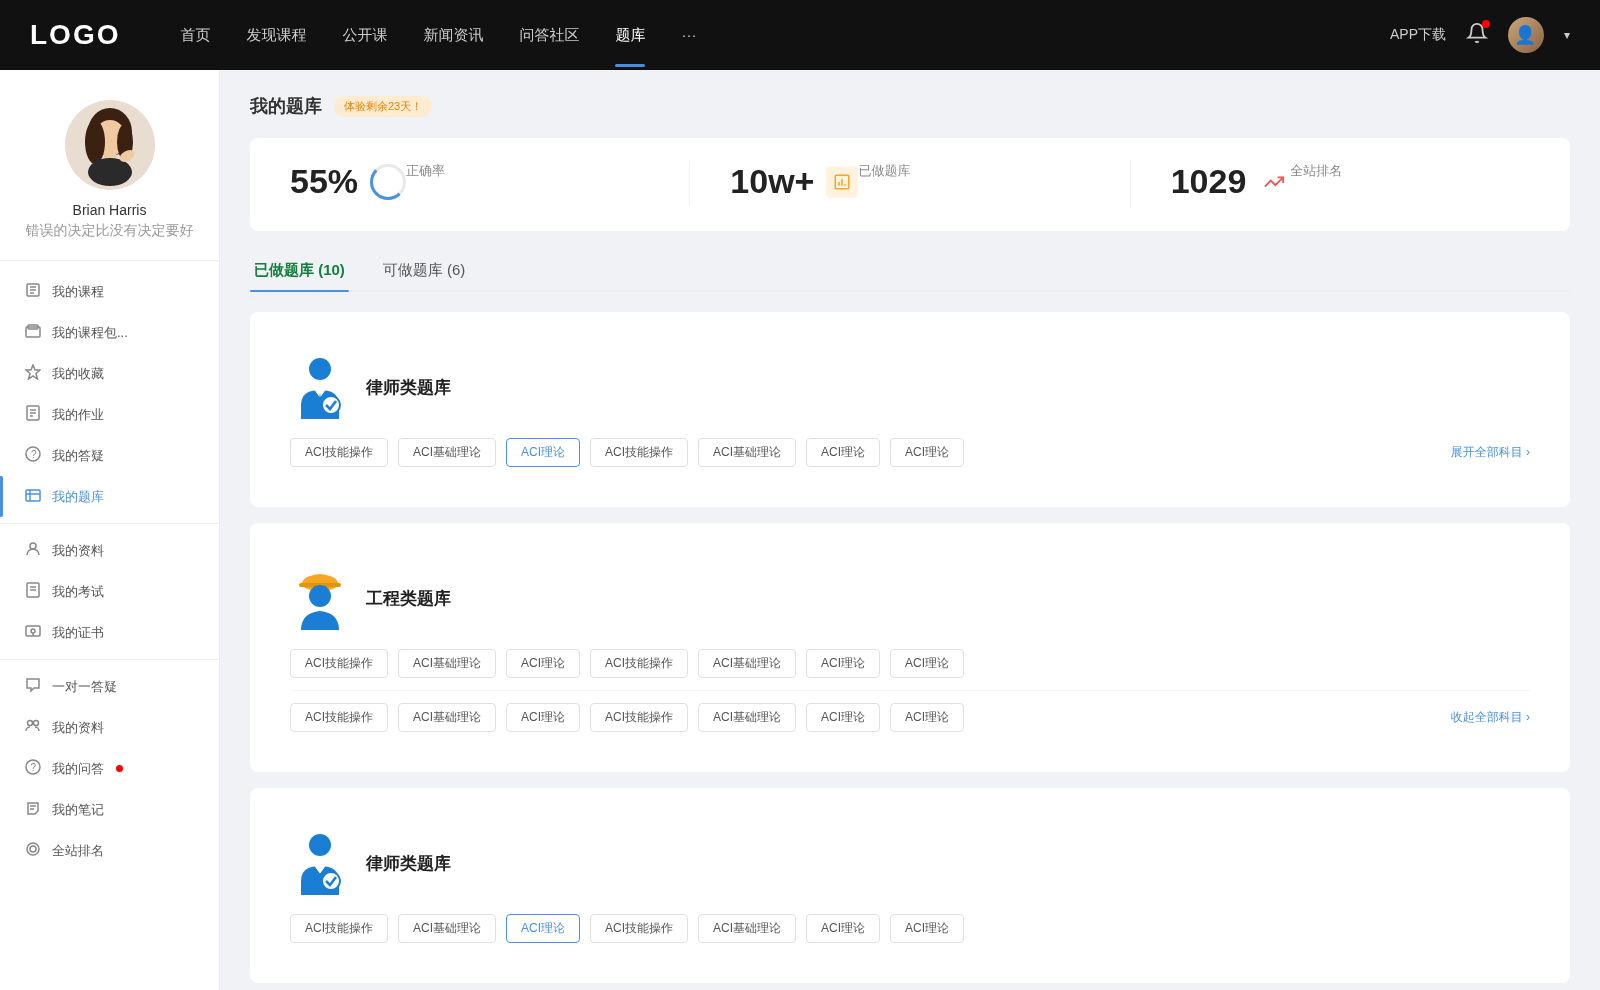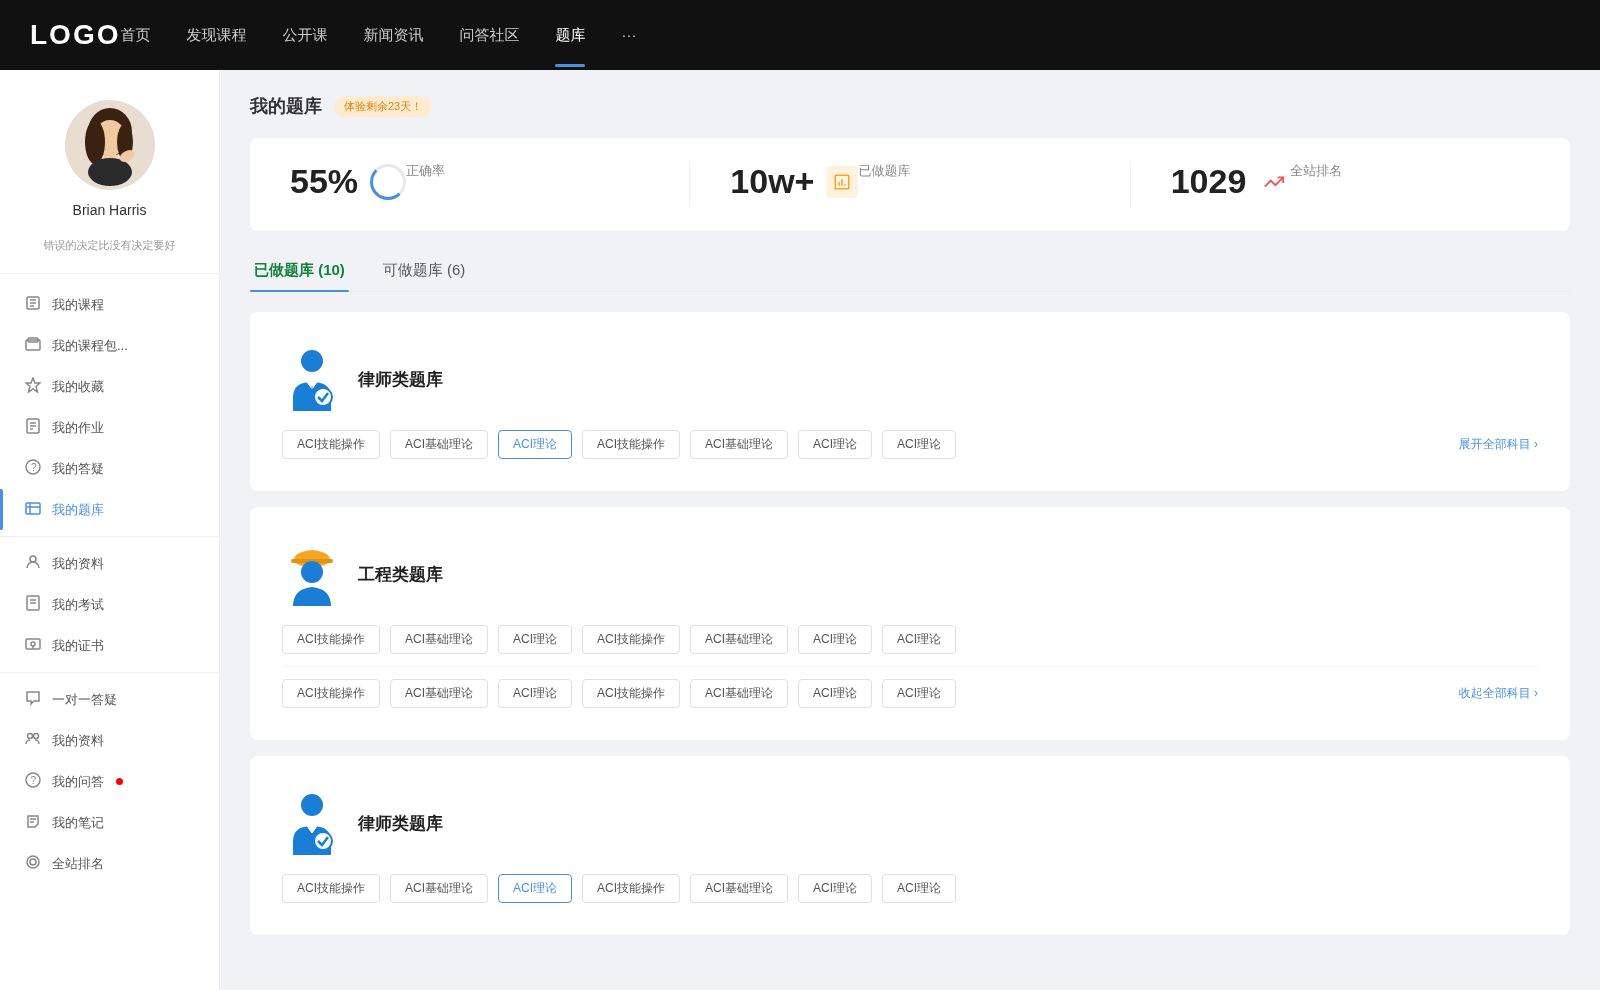--- a/index.html
+++ b/index.html
@@ -11,20 +11,21 @@
       height: 70px;
       display: flex;
       align-items: center;
       padding: 0 30px;
       position: relative;
     }
     .navbar-logo {
       color: #fff;
       font-size: 28px;
       font-weight: bold;
+      margin-right: 60px;
       letter-spacing: 2px;
     }
     .navbar-menu {
       display: flex;
       gap: 36px;
       list-style: none;
       flex: 1;
     }
     .navbar-menu li a {
       color: #ccc;
@@ -123,24 +124,24 @@
       height: 90px;
       border-radius: 50%;
       background: #e8e8e8;
       overflow: hidden;
       margin-bottom: 12px;
     }
     .sidebar-name {
       font-size: 14px;
       font-weight: 500;
       color: #333;
-      margin-bottom: 20px;
+      margin-bottom: 4px;
     }
     .sidebar-motto {
-      font-size: 11px;
+      font-size: 14px;
       color: #999;
     }
     .sidebar-nav {
       list-style: none;
       padding: 0;
     }
     .sidebar-nav li {
       display: flex;
       align-items: center;
       padding: 11px 24px;
@@ -311,21 +312,21 @@
       height: 2px;
       background: #4a90e2;
       border-radius: 1px;
     }
 
     
     .bank-section {
       background: #fff;
       border-radius: 8px;
       margin-bottom: 16px;
-      padding: 32px;
+      padding: 40px;
     }
     .bank-header {
       display: flex;
       align-items: center;
       gap: 16px;
       margin-bottom: 16px;
     }
     .bank-icon {
       width: 60px;
       height: 70px;
@@ -376,20 +377,34 @@
   <div class="navbar-logo">LOGO</div>
   <ul class="navbar-menu">
     <li><a>首页</a></li>
     <li><a>发现课程</a></li>
     <li><a>公开课</a></li>
     <li><a>新闻资讯</a></li>
     <li><a>问答社区</a></li>
     <li class="active-underline"><a class="active">题库</a></li>
     <li><a>···</a></li>
   </ul>
+  <div class="navbar-right">
+    <span class="navbar-app-btn">APP下载</span>
+    <div class="navbar-bell">
+      <svg width="22" height="22" viewBox="0 0 24 24" fill="none" stroke="#ccc" stroke-width="2">
+        <path d="M18 8A6 6 0 0 0 6 8c0 7-3 9-3 9h18s-3-2-3-9"></path>
+        <path d="M13.73 21a2 2 0 0 1-3.46 0"></path>
+      </svg>
+      <div class="navbar-bell-dot"></div>
+    </div>
+    <div class="navbar-avatar">
+      <div class="navbar-avatar-img">👤</div>
+    </div>
+    <span class="navbar-dropdown-arrow">▾</span>
+  </div>
 </nav>
 
 <div class="layout">
 
   <aside class="sidebar">
     <div class="sidebar-profile">
       <div class="sidebar-avatar">
         
         <svg width="90" height="90" viewBox="0 0 90 90">
           <circle cx="45" cy="45" r="45" fill="#e8ddd0"></circle>

